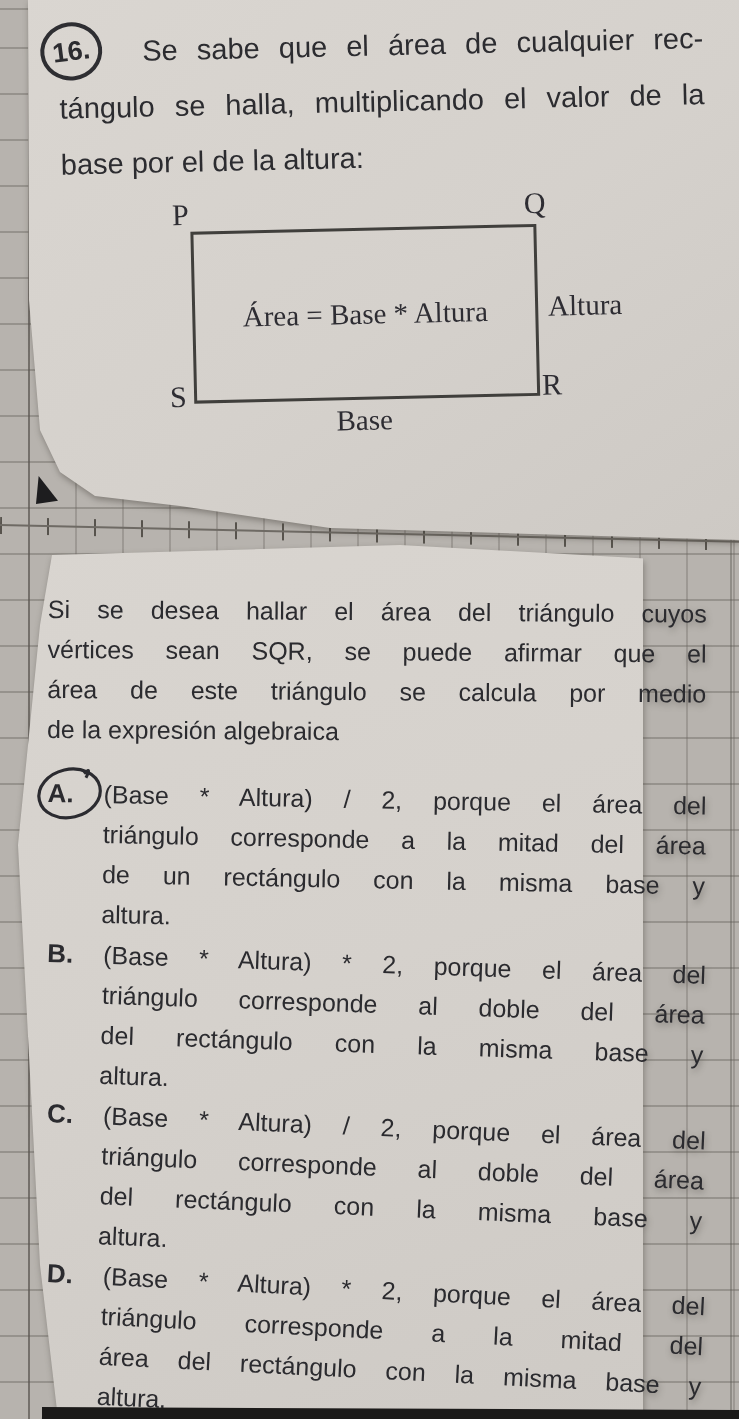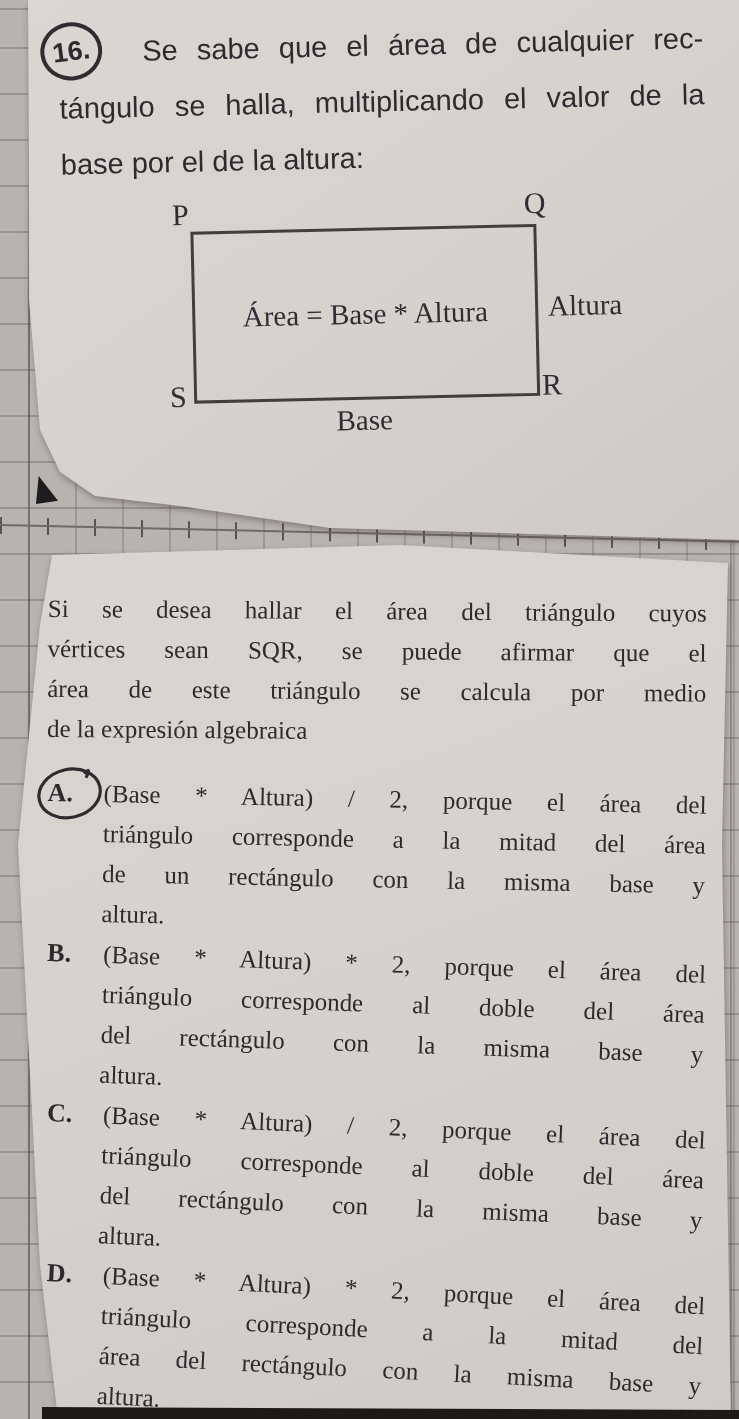--- a/index.html
+++ b/index.html
@@ -66,24 +66,23 @@
 
   
   .corner-arrow{
     position:absolute;left:36px;top:476px;width:22px;height:28px;z-index:3;
     background:#1d1d1f;
     clip-path:polygon(12% 0,100% 88%,0 100%);
   }
 
   
   .paper-bottom{
-    position:absolute;left:0;top:545px;width:739px;height:874px;
+    position:absolute;left:0;top:545px;width:643px;height:874px;
     background:linear-gradient(160deg,#d9d5d0 0%,#d5d1cc 50%,#cecac5 100%);
     clip-path:polygon(52px 10px,400px 0px,728px 18px,722px 300px,731px 874px,58px 874px,40px 720px,18px 300px,40px 80px);
-    font-family:Liberation Serif, serif;
   }
   .pb-content{position:absolute;left:48px;top:44px;width:659px;color:#2b2b2f;font-size:25px;}
   .prompt-line{line-height:40px;}
   .option{display:grid;grid-template-columns:56px 1fr;align-items:start;}
   .option.first-opt{margin-top:24px;}
   .opt-letter{font-weight:700;font-size:26px;line-height:40px;position:relative;}
   .opt-lines{min-width:0;}
   .opt-line{line-height:40px;}
   .hand-circle{position:absolute;left:-16px;top:-10px;pointer-events:none;}
   .r04{transform:rotate(0.4deg);transform-origin:left top;}

